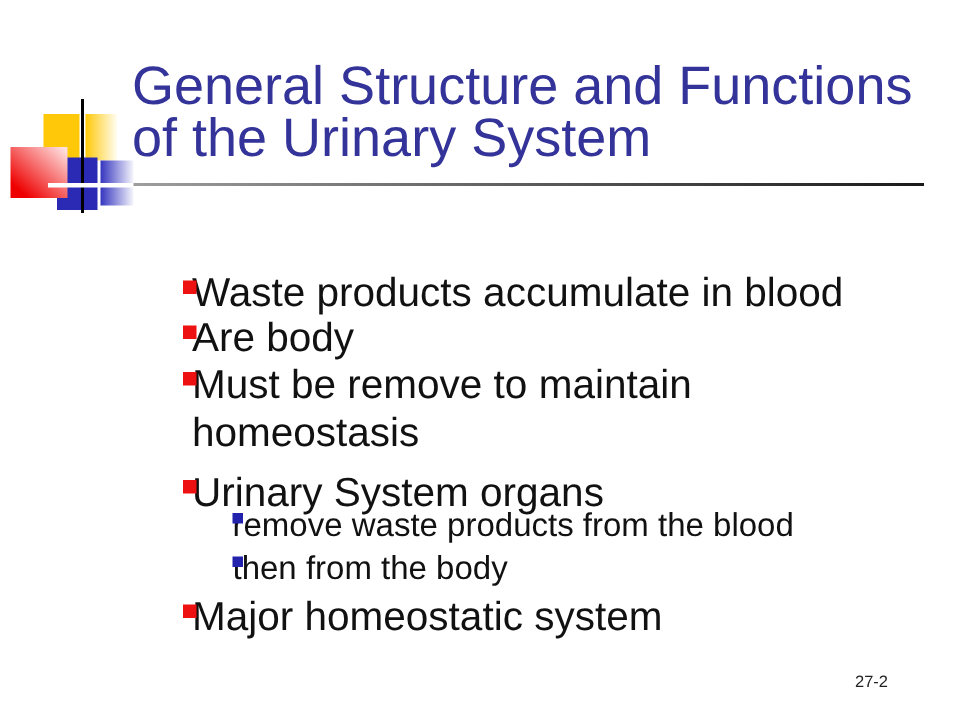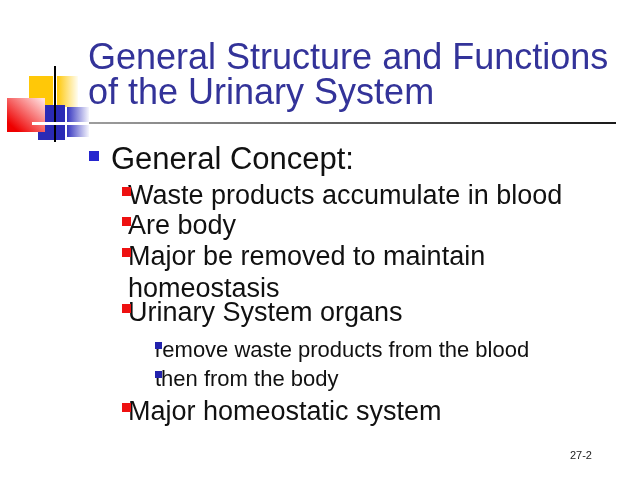--- a/index.html
+++ b/index.html
@@ -38,21 +38,21 @@
   .lvl2{font-size:27px;line-height:32px;}
   .lvl2 .bullet{top:8px;width:9px;height:9px;background:var(--level2-bullet,#ee1111);}
   .lvl2 .txt{margin-left:6px;}
   .lvl3{font-size:22px;line-height:29px;}
   .lvl3 .bullet{top:7px;width:7px;height:7px;background:var(--level3-bullet,#2222ad);}
   .lvl3 .txt{}
   #row-0{left:89px;top:142px;}
   #row-1{left:122px;top:179px;}
   #row-2{left:122px;top:209px;}
   #row-3{left:122px;top:240px;width:382px;}
-  #row-4{left:122px;top:296px;}
+  #row-4{left:122px;top:312px;}
   #row-5{left:155px;top:335px;}
   #row-6{left:155px;top:364px;}
   #row-7{left:122px;top:395px;}
   
   .page-num{
     position:absolute;right:46px;top:449px;font-size:11px;
     color:var(--page-number-text,#222);
   }
 </style>
 </head>
@@ -67,35 +67,31 @@
   <div class="deco sq-blue-grad"></div>
   <div class="deco v-line"></div>
 
   <div class="title">
     <div>General Structure and Functions</div>
     <div>of the Urinary System</div>
   </div>
   <div class="underline"></div>
   <div class="deco w-line"></div>
 
-  <div class="row lvl1" id="row-0">
-    <span class="bullet"></span>
-    <span class="txt">General Concept:</span>
-  </div>
   <div class="row lvl2" id="row-1">
     <span class="bullet"></span>
     <span class="txt">Waste products accumulate in blood</span>
   </div>
   <div class="row lvl2" id="row-2">
     <span class="bullet"></span>
     <span class="txt">Are body</span>
   </div>
   <div class="row lvl2" id="row-3">
     <span class="bullet"></span>
-    <span class="txt">Major be removed to maintain homeostasis</span>
+    <span class="txt">Must be remove to maintain homeostasis</span>
   </div>
   <div class="row lvl2" id="row-4">
     <span class="bullet"></span>
     <span class="txt">Urinary System organs</span>
   </div>
   <div class="row lvl3" id="row-5">
     <span class="bullet"></span>
     <span class="txt">remove waste products from the blood</span>
   </div>
   <div class="row lvl3" id="row-6">

